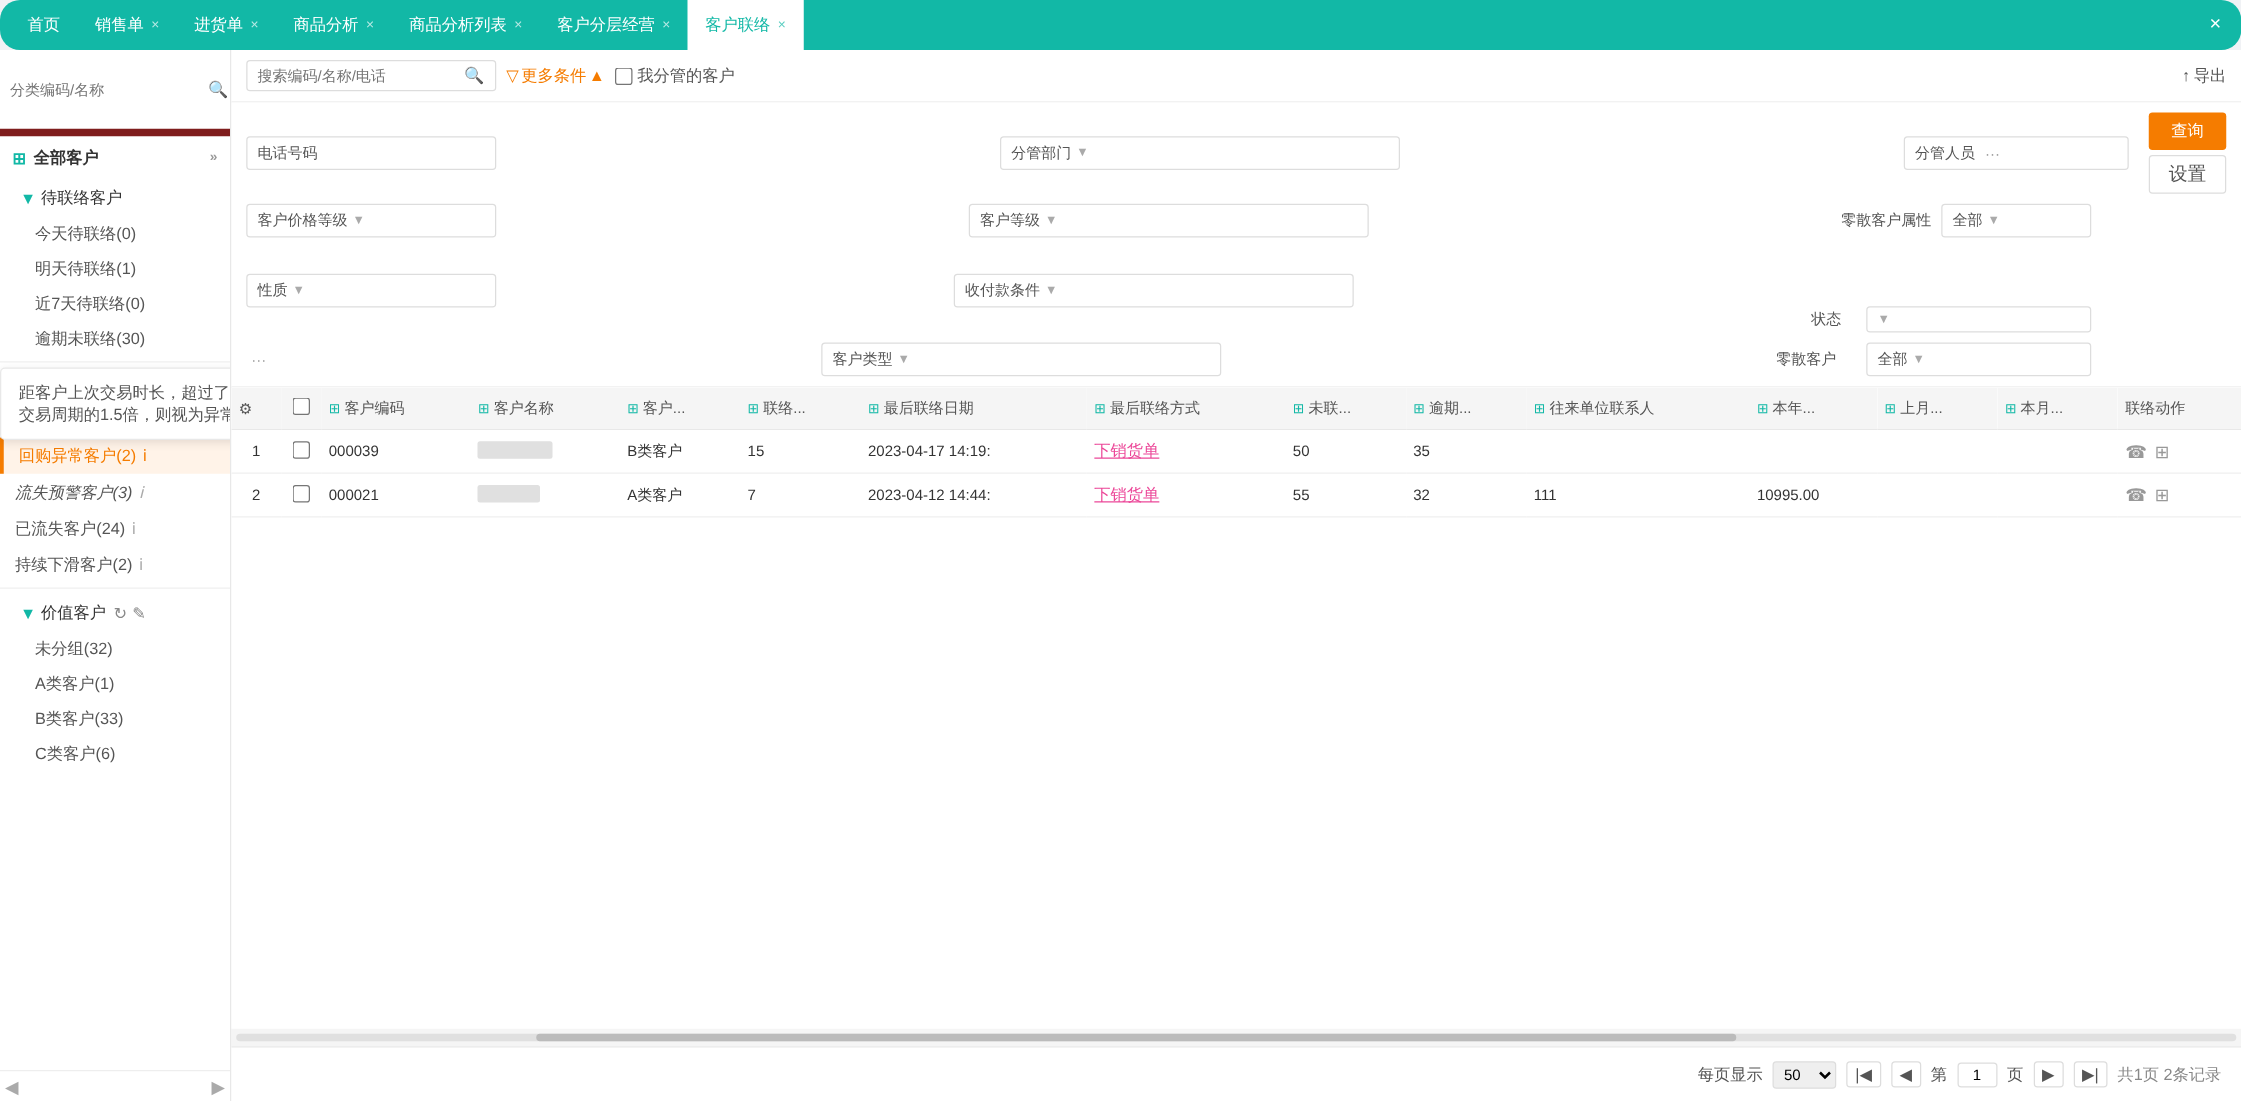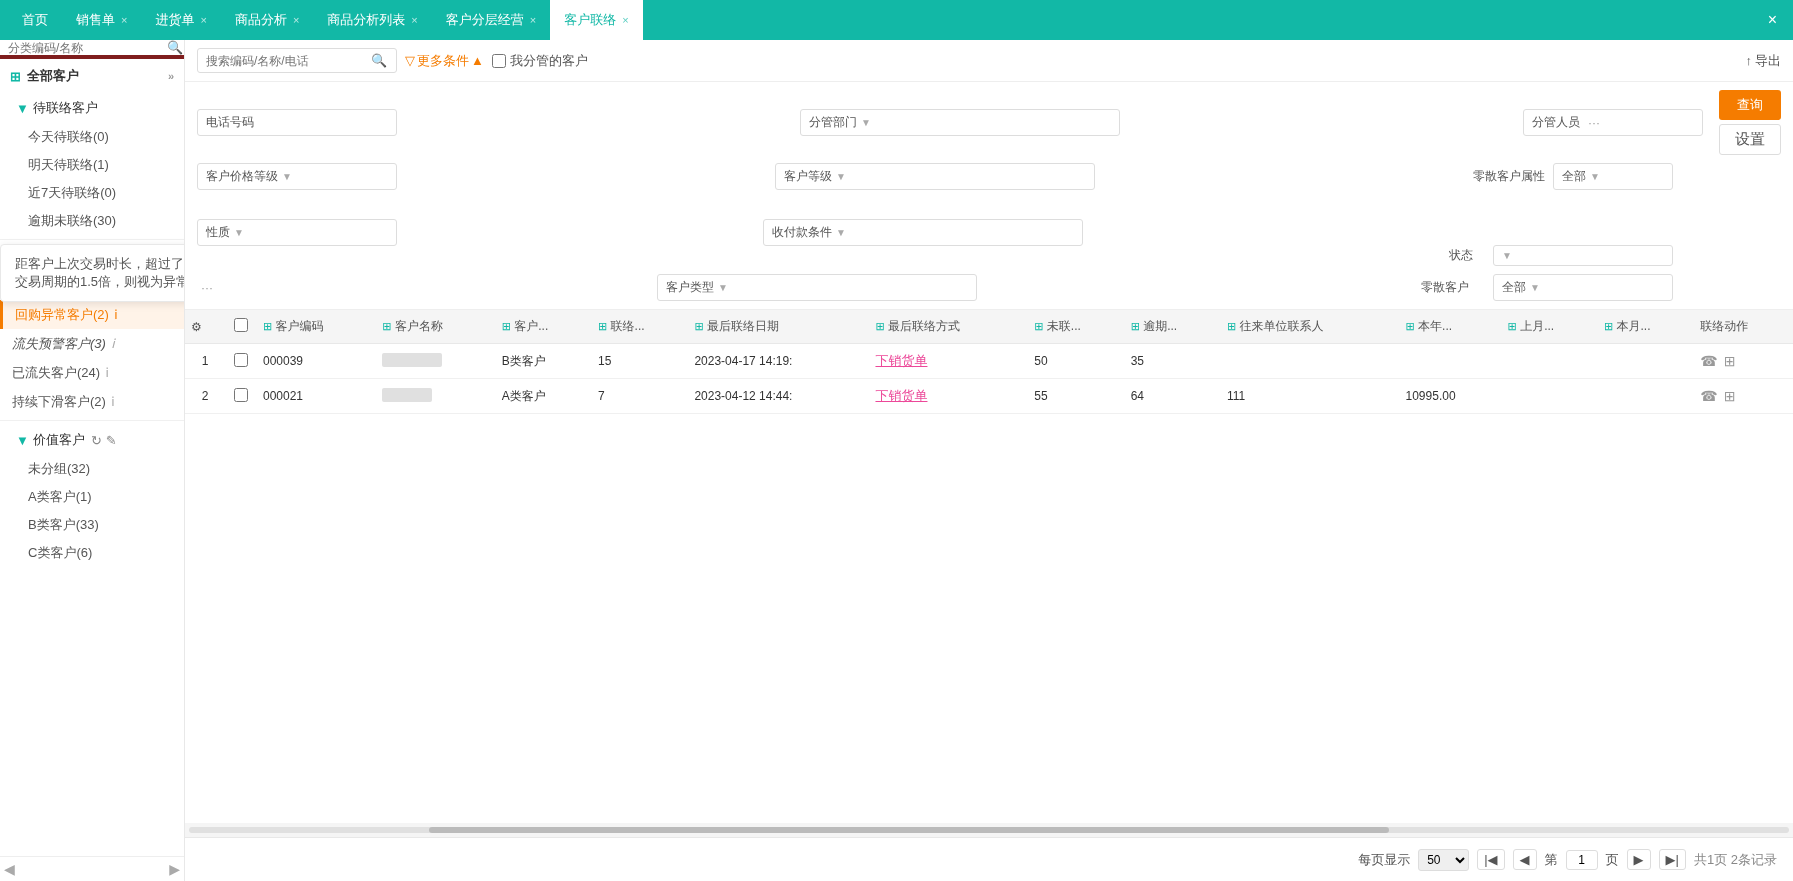--- a/index.html
+++ b/index.html
@@ -6,20 +6,21 @@
     body { background: #f0f2f5; overflow: hidden; width: 1793px; height: 881px; }
 
     
     .top-nav {
       height: 40px;
       background: #12b8a6;
       display: flex;
       align-items: center;
       padding: 0 8px;
       color: white;
+      border-radius: 16px;
     }
     .top-nav .nav-item {
       padding: 0 14px;
       height: 40px;
       display: flex;
       align-items: center;
       cursor: pointer;
       font-size: 13px;
       color: white;
       white-space: nowrap;
@@ -57,22 +58,22 @@
       background: white;
       border-right: 1px solid #e8e8e8;
       display: flex;
       flex-direction: column;
       overflow-y: auto;
       flex-shrink: 0;
     }
     .sidebar-search {
       display: flex;
       align-items: center;
-      padding: 0 8px;
-      border-bottom: 4px solid #7f1d1d;
+      padding: 24px 8px;
+      border-bottom: 6px solid #7f1d1d;
     }
     .sidebar-search input {
       flex: 1;
       border: none;
       outline: none;
       font-size: 12px;
       color: #666;
     }
     .sidebar-search-icon {
       color: #999;
@@ -651,21 +652,21 @@
             <td class="col-check"><input type="checkbox" style=""></td>
             <td>000021</td>
             <td>
               <span style="display:inline-block; width:50px; height:14px; background:#e0e0e0; border-radius:2px;"></span>
             </td>
             <td>A类客户</td>
             <td>7</td>
             <td>2023-04-12 14:44:</td>
             <td><span class="link-text">下销货单</span></td>
             <td>55</td>
-            <td>64</td>
+            <td>32</td>
             <td>111</td>
             <td>10995.00</td>
             <td></td>
             <td></td>
             <td>
               <div class="action-icons">
                 <span class="action-icon">☎</span>
                 <span class="action-icon">⊞</span>
               </div>
             </td>

